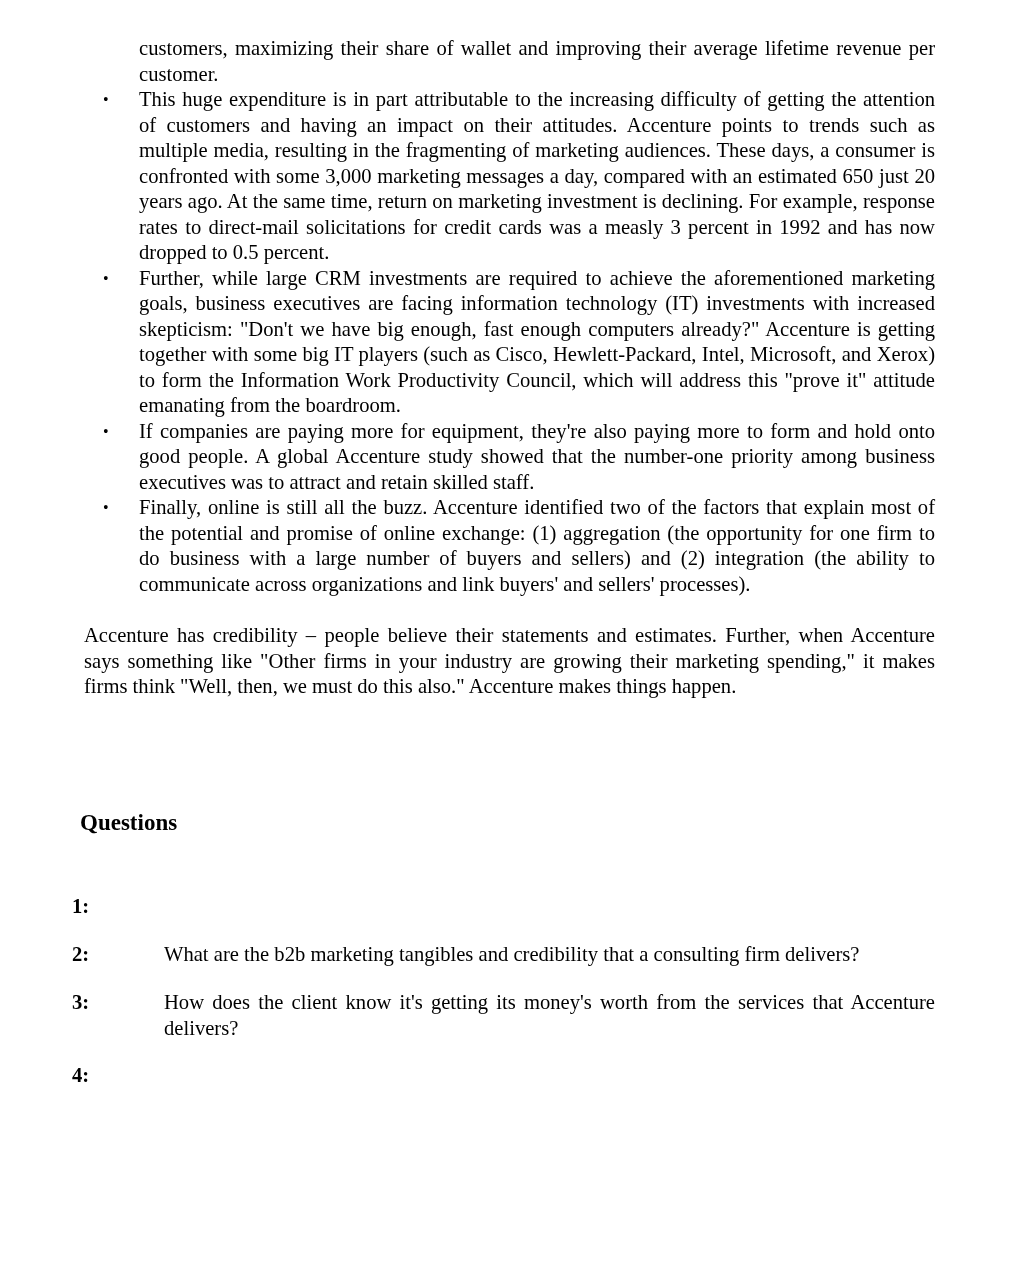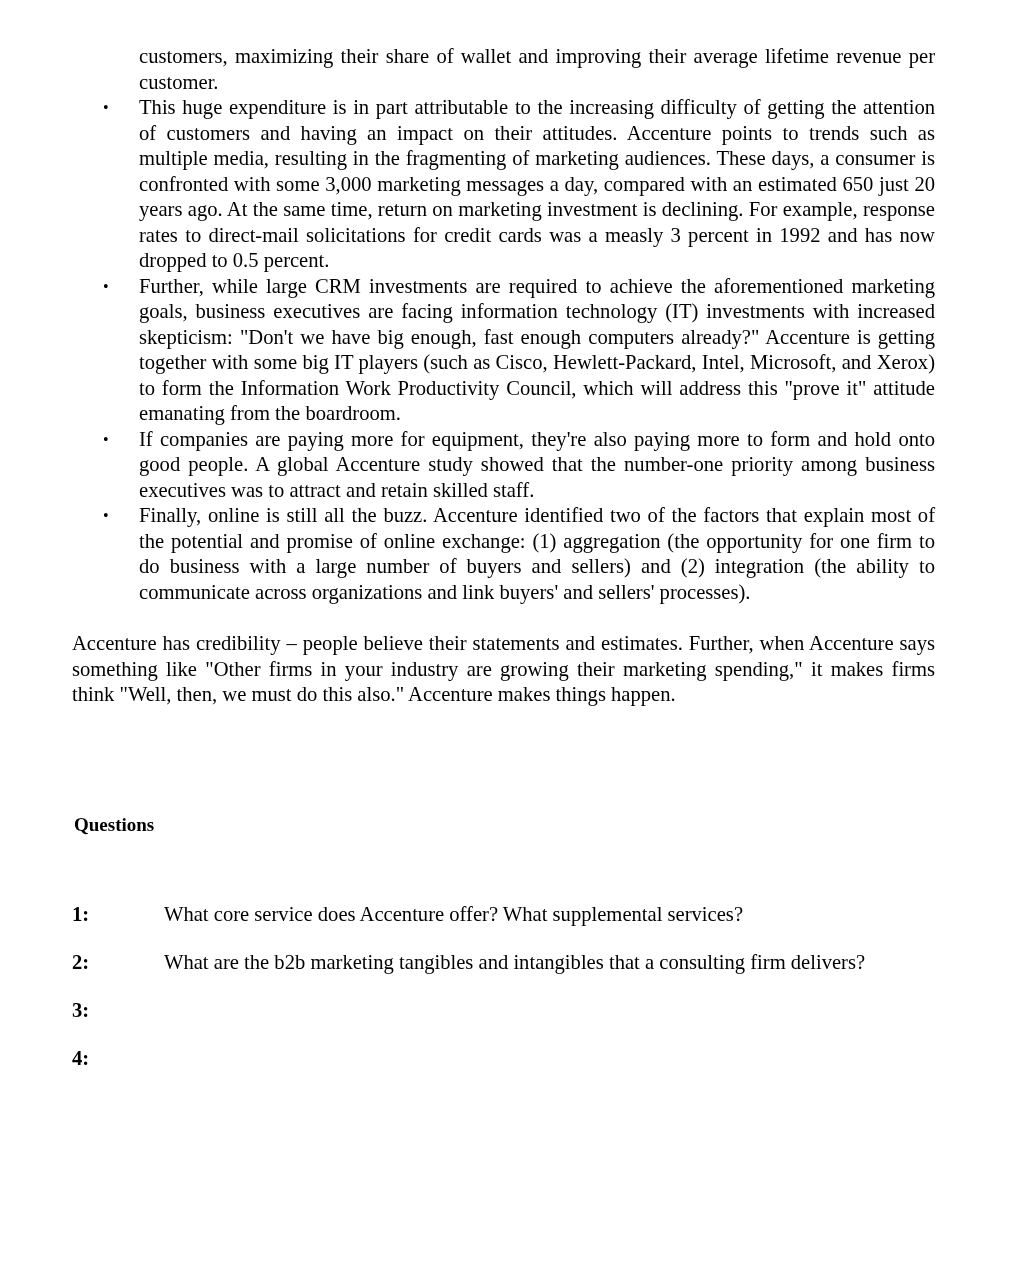--- a/index.html
+++ b/index.html
@@ -13,21 +13,21 @@
     position: relative;
     overflow: hidden;
     font-family: "Liberation Serif", "DejaVu Serif", serif;
     color: #000000;
     font-size: 20.6px;
     line-height: 25.5px;
   }
   .page {
     position: absolute;
     left: 72px;
-    top: 44px;
+    top: 36px;
     width: 863px;
   }
   .cont {
     margin-left: 67px;
     text-align: justify;
   }
   ul.bullets {
     list-style: none;
     margin: 0;
     padding: 0;
@@ -37,27 +37,27 @@
     margin-left: 67px;
     text-align: justify;
   }
   ul.bullets li .bullet {
     position: absolute;
     left: -36px;
     top: 0;
     font-size: 16px;
   }
   p.para {
-    margin: 26px 0 0 0;
+    margin: 26px 0 0 12px;
     text-align: justify;
   }
   h2.qhead {
-    font-size: 19px;
+    font-size: 23px;
     font-weight: bold;
-    margin: 2px;
+    margin: 8px;
     position: absolute;
     top: 766px;
     left: 0;
     line-height: 25.5px;
   }
   .questions {
     position: absolute;
     left: 0;
     top: 858px;
     width: 863px;
@@ -105,27 +105,27 @@
     </li>
   </ul>
 
   <p class="para">Accenture has credibility – people believe their statements and estimates. Further, when Accenture says something like "Other firms in your industry are growing their marketing spending," it makes firms think "Well, then, we must do this also." Accenture makes things happen.</p>
 
   <h2 class="qhead">Questions</h2>
 
   <div class="questions">
     <div class="q">
       <span class="num">1:</span>
-      <span class="text">What core service does Accenture offer? What supplemental services?</span>
     </div>
     <div class="q">
       <span class="num">2:</span>
-      <span class="text">What are the b2b marketing tangibles and intangibles that a consulting firm delivers?</span>
+      <span class="text">What are the b2b marketing tangibles and credibility that a consulting firm delivers?</span>
     </div>
     <div class="q tall">
       <span class="num">3:</span>
+      <span class="text">How does the client know it's getting its money's worth from the services that Accenture delivers?</span>
     </div>
     <div class="q tall">
       <span class="num">4:</span>
     </div>
   </div>
 
 </div>
 
 </body></html>

